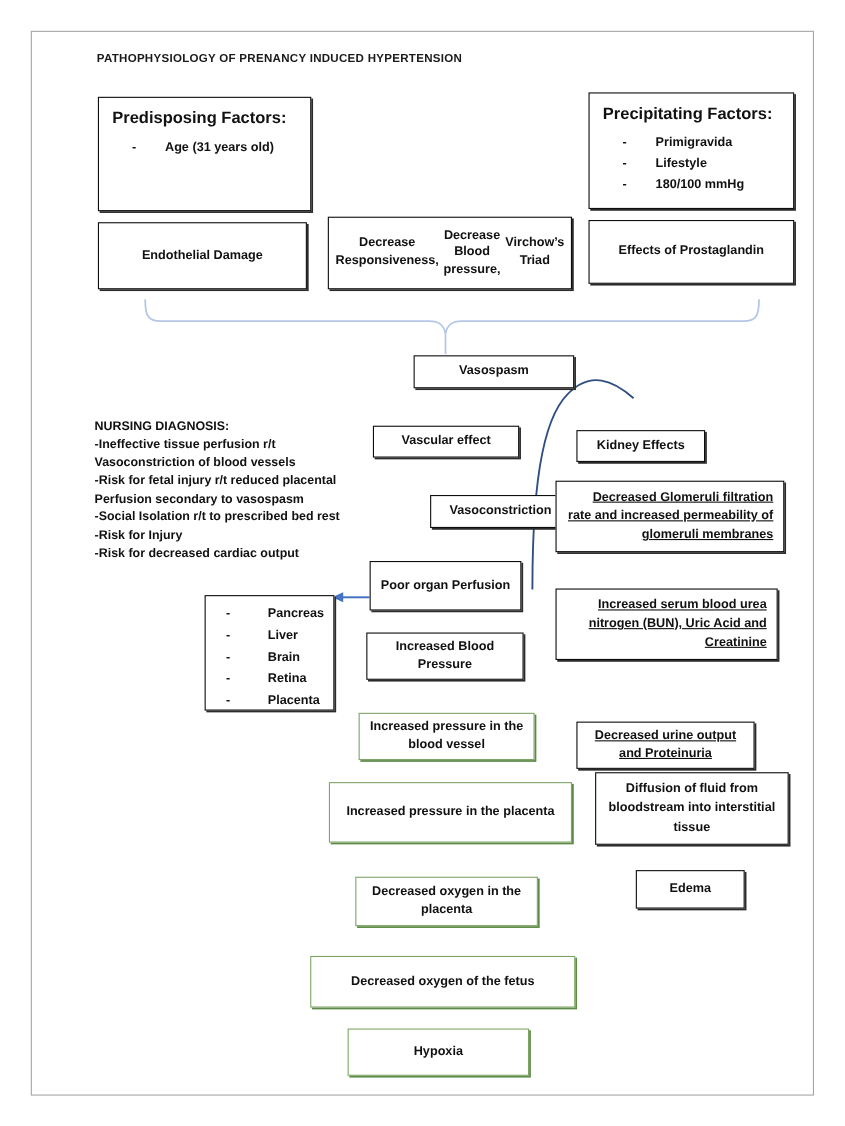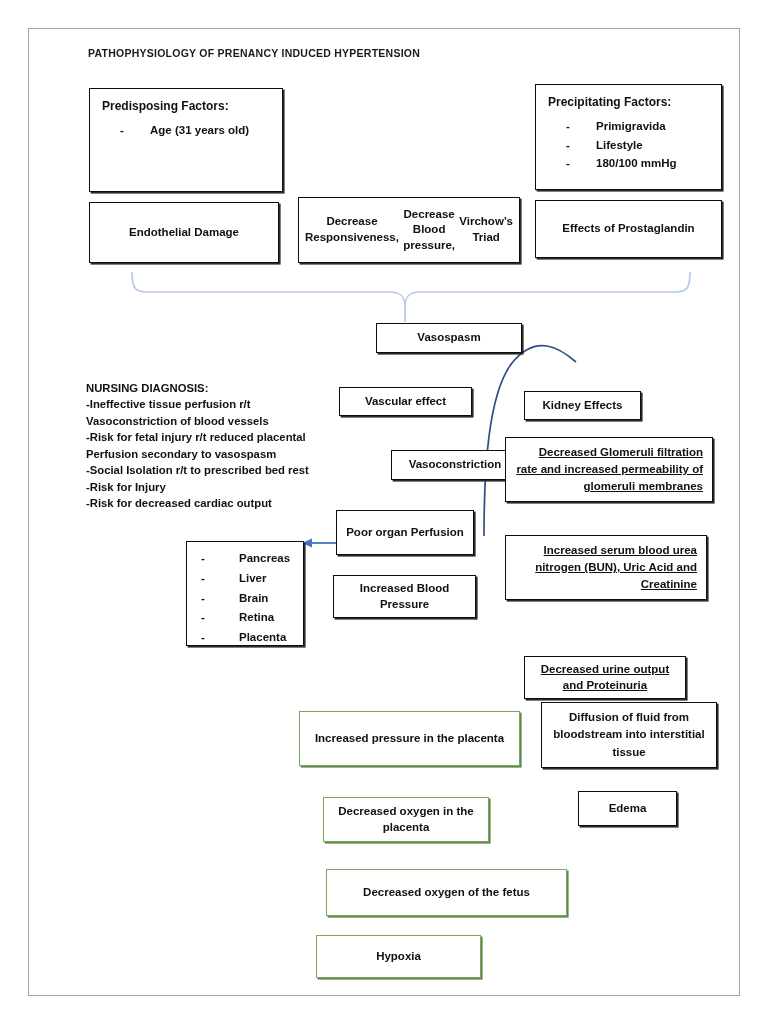--- a/index.html
+++ b/index.html
@@ -75,21 +75,21 @@
   .node.topleft {
     align-items: flex-start;
     justify-content: flex-start;
     text-align: left;
     padding: 9px 12px;
   }
 
   .node .hdr {
     display: block;
     font-weight: 700;
-    font-size: 12px;
+    font-size: 15px;
     margin-bottom: 7px;
   }
   .bullets {
     list-style: none;
     margin: 0;
     padding: 0 0 0 18px;
   }
   .bullets li {
     position: relative;
     font-weight: 700;
@@ -205,21 +205,21 @@
   <div class="node black" style="left:343px; top:450px; width:128px; height:30px;margin-left:48px;">Vasoconstriction</div>
 
   <div class="node black" style="left:336px; top:510px; width:138px; height:45px;">
     <span>Poor organ Perfusion</span>
   </div>
 
   <div class="node black" style="left:333px; top:575px; width:143px; height:43px;">
     <span>Increased Blood Pressure</span>
   </div>
 
-  <div class="node black topleft organs" style="left:186px; top:541px; width:118px; height:105px; padding:7px 4px;">
+  <div class="node black topleft organs" style="left:186px; top:541px; width:118px; height:105px; padding:7px 4px;justify-content:center;">
     <ul class="bullets">
       <li>Pancreas</li>
       <li>Liver</li>
       <li>Brain</li>
       <li>Retina</li>
       <li>Placenta</li>
     </ul>
   </div>
 
   <div class="node black" style="left:524px; top:391px; width:117px; height:29px;">Kidney Effects</div>
@@ -235,28 +235,31 @@
   <div class="node black" style="left:524px; top:656px; width:162px; height:43px;text-decoration:underline;">
     <span>Decreased urine output and Proteinuria</span>
   </div>
 
   <div class="node black" style="left:541px; top:702px; width:176px; height:66px; line-height:1.5;">
     <span>Diffusion of fluid from bloodstream into interstitial tissue</span>
   </div>
 
   <div class="node black" style="left:578px; top:791px; width:99px; height:35px;">Edema</div>
 
+  <div class="node green" style="left:326px; top:648px; width:160px; height:43px;">
+    <span>Increased pressure in the blood vessel</span>
+  </div>
 
   <div class="node green" style="left:299px; top:711px; width:221px; height:55px;">
     <span>Increased pressure in the placenta</span>
   </div>
 
   <div class="node green" style="left:323px; top:797px; width:166px; height:45px;">
     <span>Decreased oxygen in the placenta</span>
   </div>
 
-  <div class="node green" style="left:282px; top:869px; width:241px; height:47px;margin-left:44px;">
+  <div class="node green" style="left:282px; top:869px; width:241px; height:47px;">
     <span>Decreased oxygen of the fetus</span>
   </div>
 
   <div class="node green" style="left:316px; top:935px; width:165px; height:43px;">Hypoxia</div>
 
 </div>
 
 </body></html>

